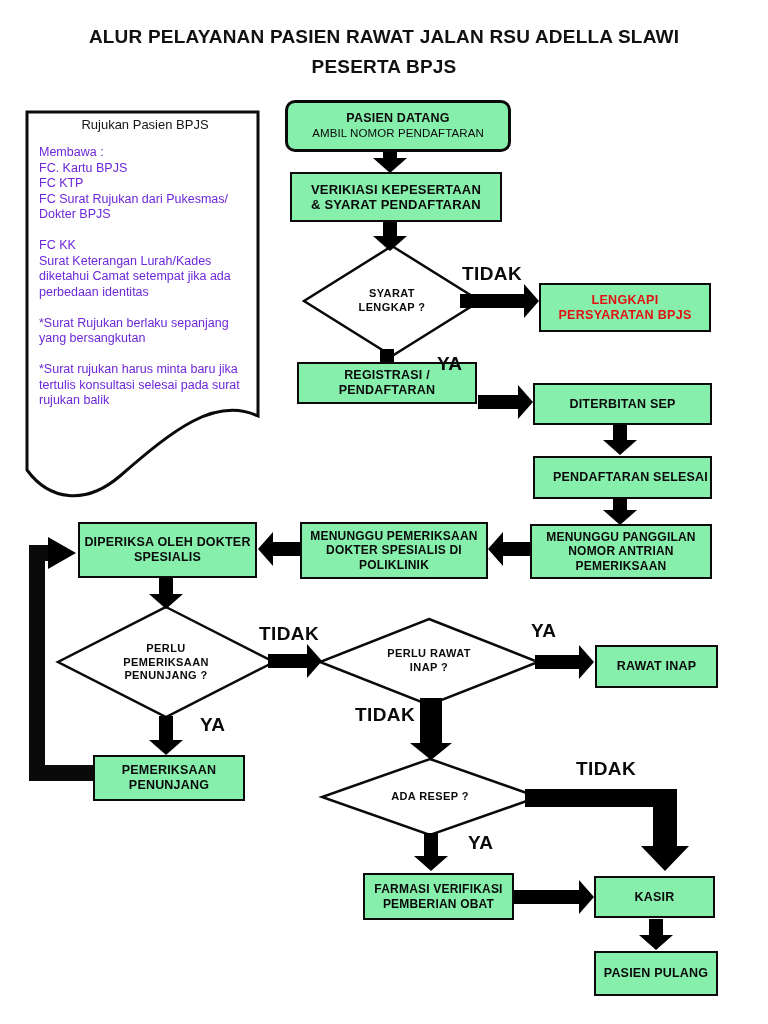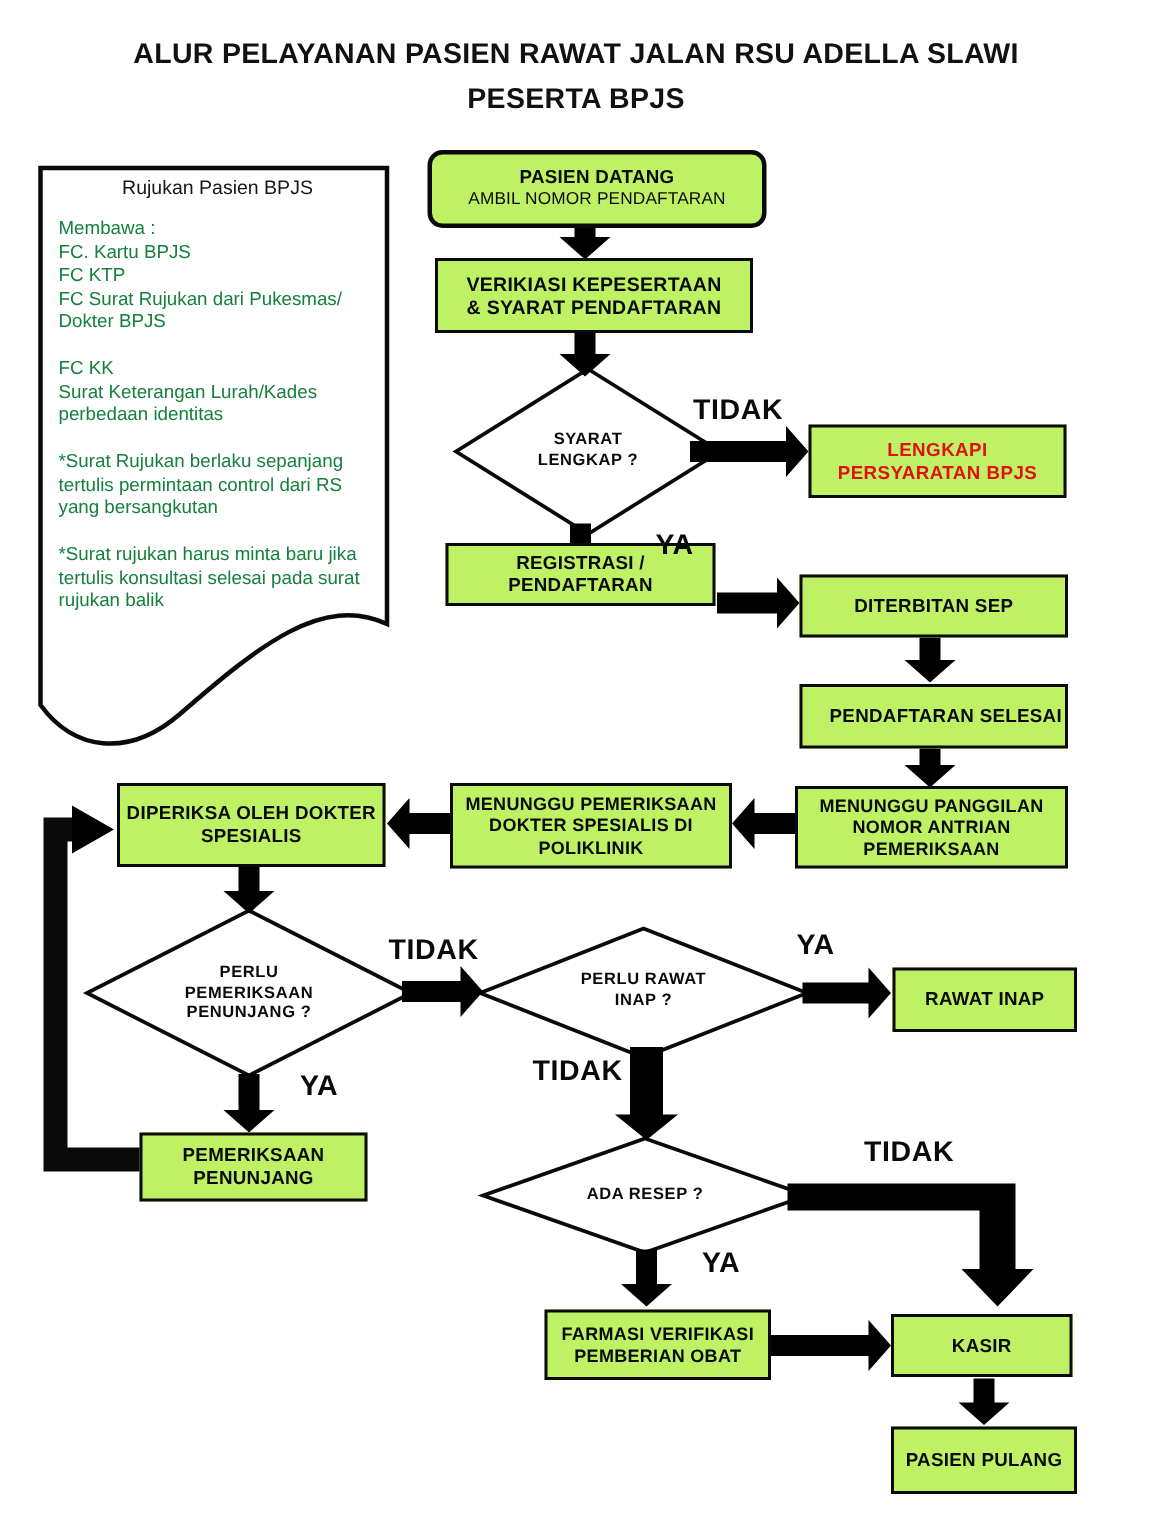--- a/index.html
+++ b/index.html
@@ -10,27 +10,27 @@
   .title{position:absolute;left:0;width:768px;text-align:center;font-weight:bold;
     font-size:19px;letter-spacing:.2px;color:#111;}
   .title.l1{top:26px;}
   .title.l2{top:56px;}
 
   
   .note-svg{position:absolute;left:25px;top:108px;}
   .note-title{position:absolute;left:40px;top:117px;width:210px;text-align:center;
     font-size:13px;color:#161616;}
   .note-lines{position:absolute;left:39px;top:145px;width:215px;}
-  .note-line{height:15.5px;line-height:15.5px;font-size:12.5px;white-space:nowrap;color:#15803d;}
+  .note-line{height:15.5px;line-height:15.5px;font-size:12.5px;white-space:nowrap;color:#6d28d9;}
 
   
   .flow-svg{position:absolute;left:0;top:0;}
 
   
-  .fc-box{position:absolute;background:#bef264;border:2.5px solid #0a0a0a;box-sizing:border-box;
+  .fc-box{position:absolute;background:#86efac;border:2.5px solid #0a0a0a;box-sizing:border-box;
     display:flex;flex-direction:column;justify-content:center;
     text-align:center;font-weight:bold;font-size:12.5px;line-height:15px;letter-spacing:.2px;}
   .fc-box.rounded{border-radius:10px;border-width:3px;}
   .fc-box .sub{font-weight:normal;font-size:11.5px;letter-spacing:.1px;}
   .fc-box.small{font-size:12px;line-height:14.5px;}
   .fc-box.alert span{letter-spacing:.3px;}
 
   
   .dm-label{position:absolute;text-align:center;font-weight:bold;font-size:11px;
     line-height:13.5px;letter-spacing:.4px;}
@@ -52,24 +52,24 @@
   <div class="note-title" style="font-weight:normal">Rujukan Pasien BPJS</div>
   <div class="note-lines">
     <div class="note-line">Membawa :</div>
     <div class="note-line">FC. Kartu BPJS</div>
     <div class="note-line">FC KTP</div>
     <div class="note-line">FC Surat Rujukan dari Pukesmas/</div>
     <div class="note-line">Dokter BPJS</div>
     <div class="note-line"></div>
     <div class="note-line">FC KK</div>
     <div class="note-line">Surat Keterangan Lurah/Kades</div>
+    <div class="note-line">diketahui Camat setempat jika ada</div>
     <div class="note-line">perbedaan identitas</div>
     <div class="note-line"></div>
     <div class="note-line">*Surat Rujukan berlaku sepanjang</div>
-    <div class="note-line">tertulis permintaan control dari RS</div>
     <div class="note-line">yang bersangkutan</div>
     <div class="note-line"></div>
     <div class="note-line">*Surat rujukan harus minta baru jika</div>
     <div class="note-line">tertulis konsultasi selesai pada surat</div>
     <div class="note-line">rujukan balik</div>
   </div>
 
   <svg class="flow-svg" width="768" height="1024" viewBox="0 0 768 1024">
 
     <polygon points="392,246 480,301 392,356 304,301" fill="#fff" stroke="#0a0a0a" stroke-width="2.5"></polygon>

